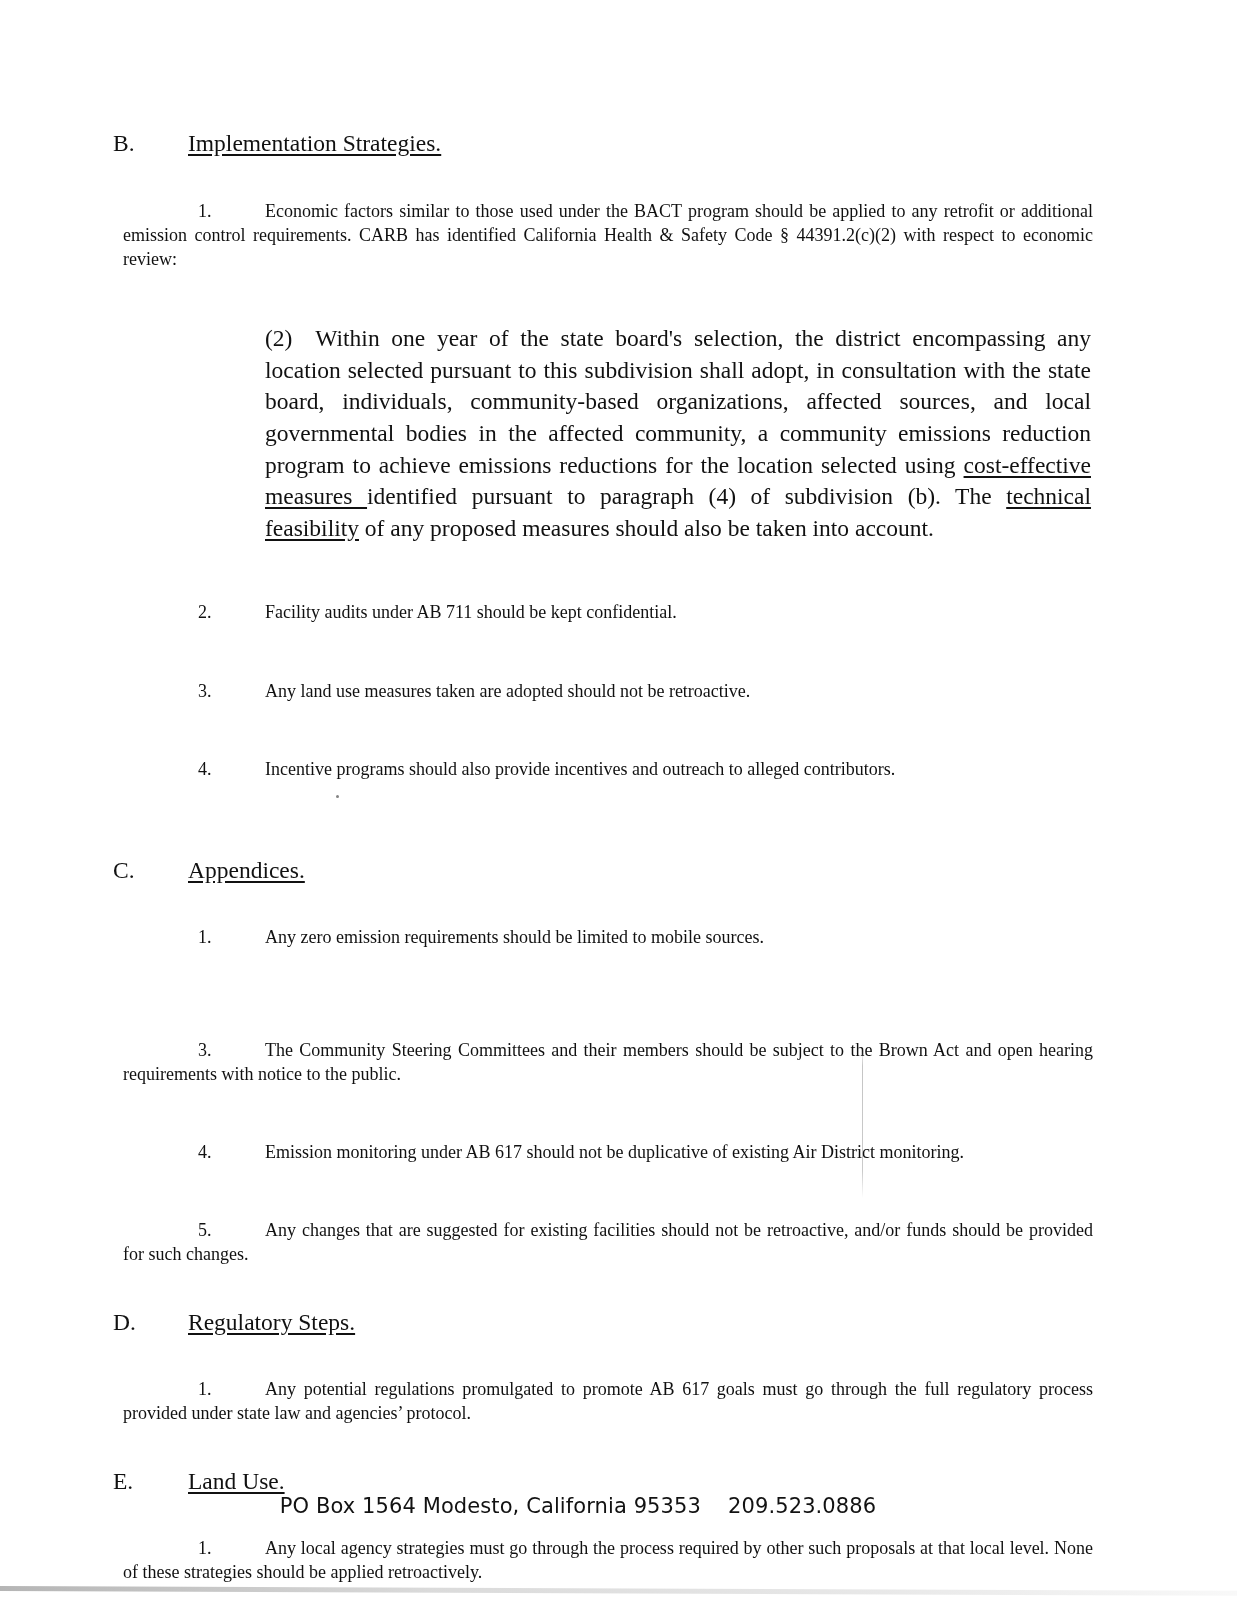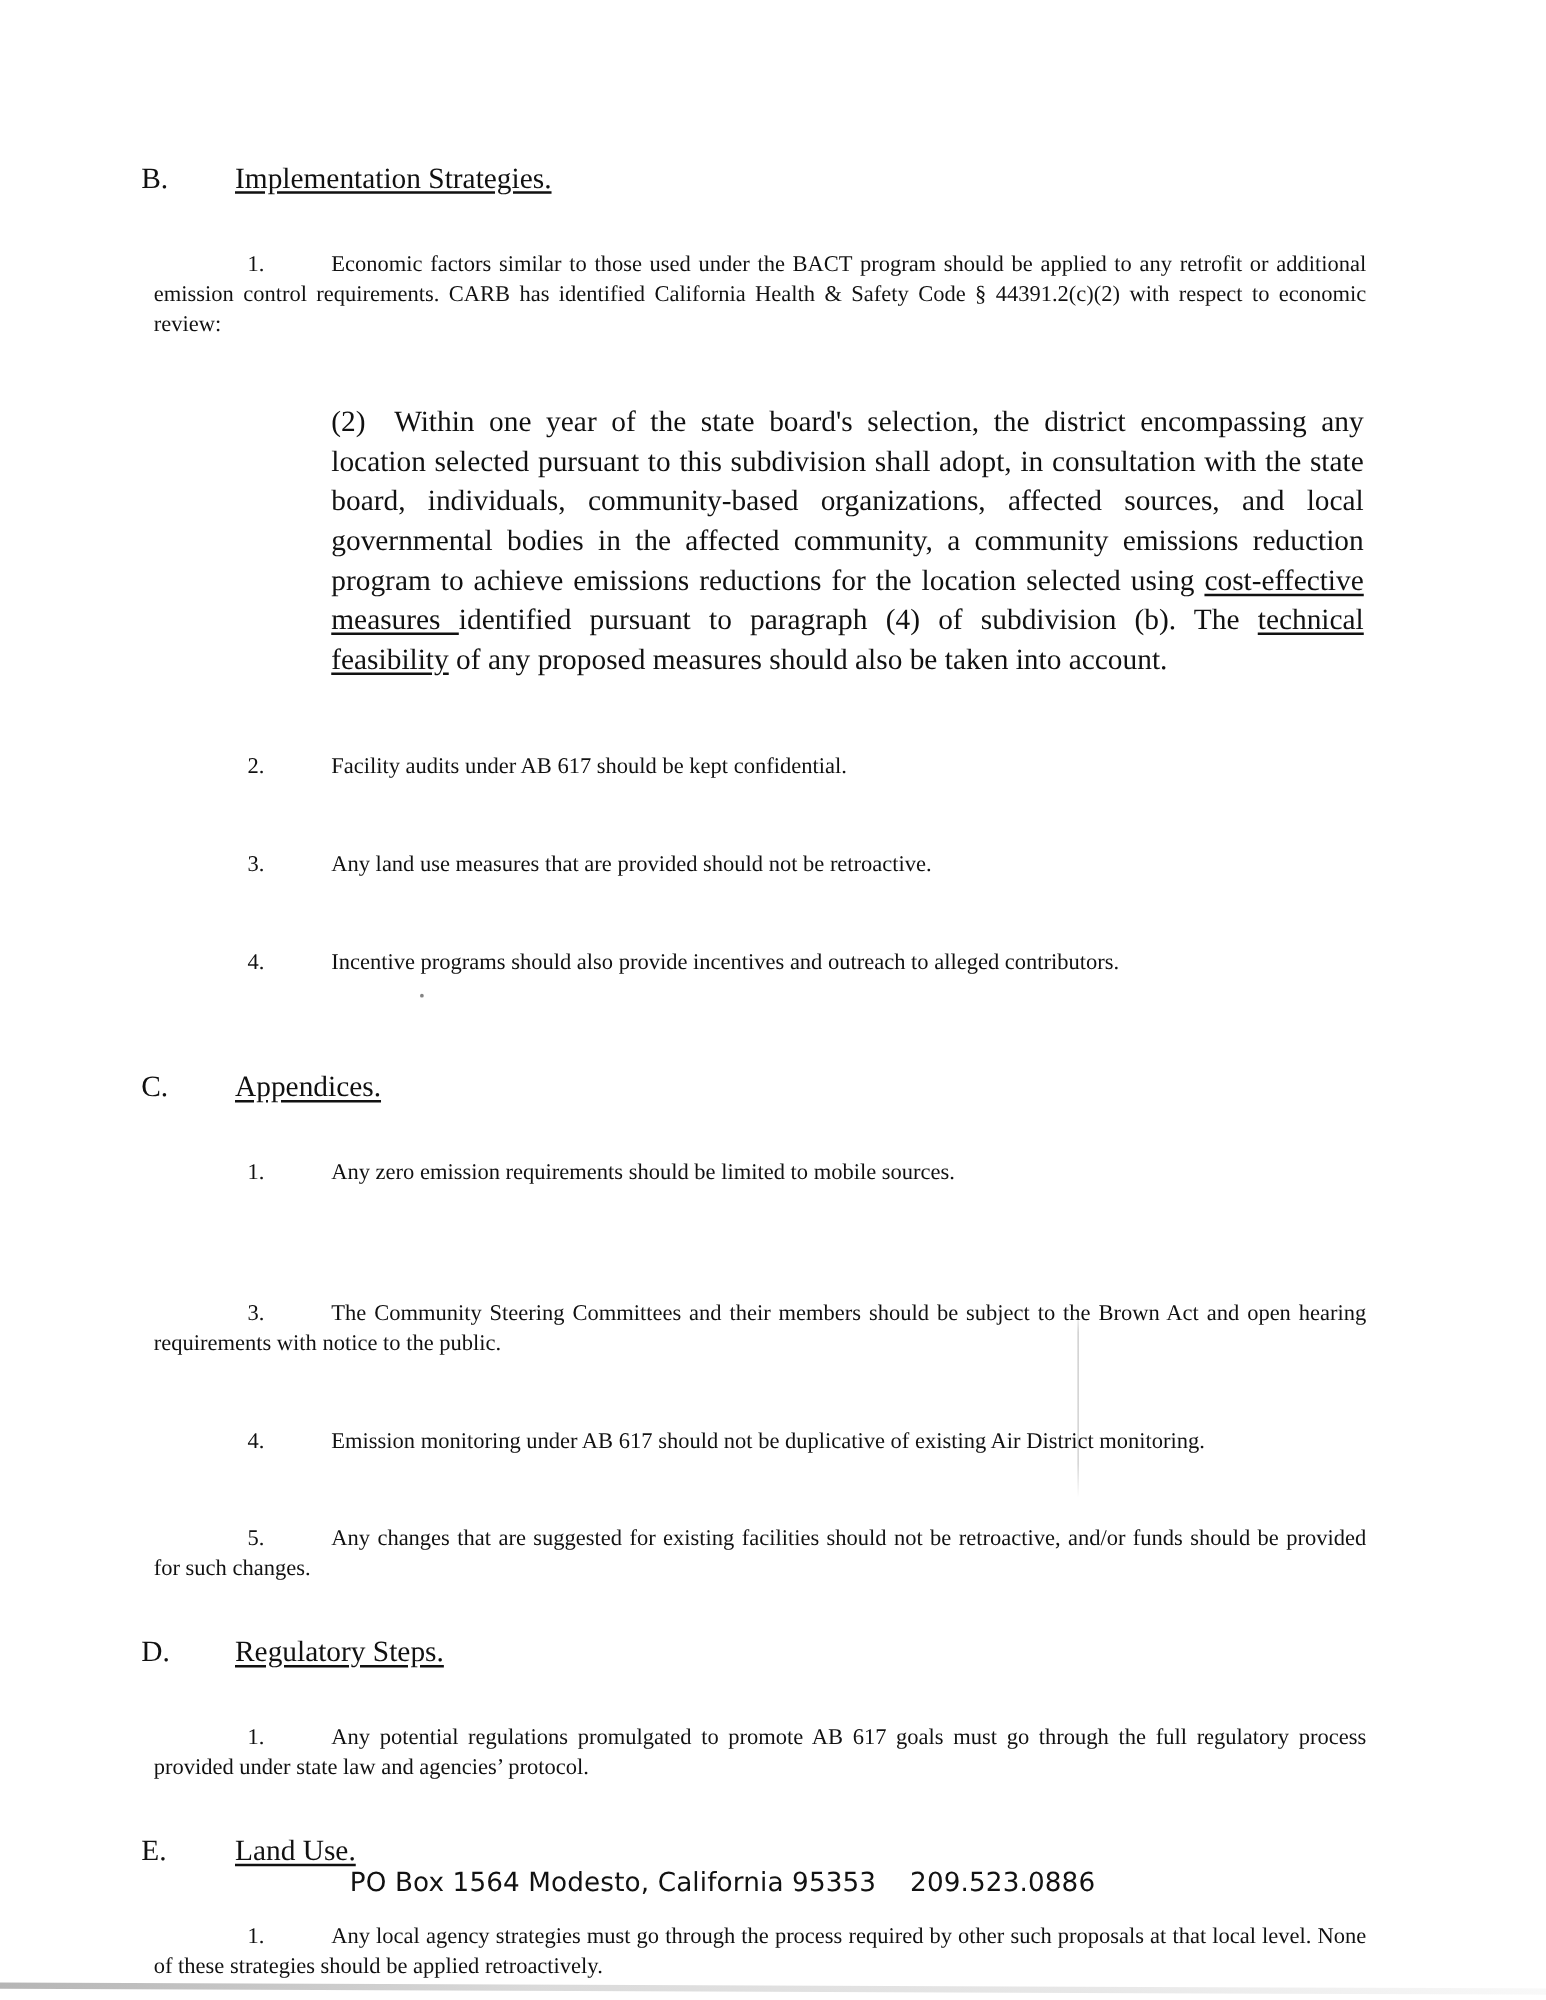--- a/index.html
+++ b/index.html
@@ -151,25 +151,25 @@
       <div class="gap-md"></div>
 
       <p class="item"><span class="num">1.</span><span>Economic factors similar to those used under the BACT program should be applied to any retrofit or additional emission control requirements. CARB has identified California Health &amp; Safety Code § 44391.2(c)(2) with respect to economic review:</span></p>
 
       <div class="gap-md"></div>
 
       <p class="quote"><span>(2)&nbsp; Within one year of the state board's selection, the district encompassing any location selected pursuant to this subdivision shall adopt, in consultation with the state board, individuals, community-based organizations, affected sources, and local governmental bodies in the affected community, a community emissions reduction program to achieve emissions reductions for the location selected using </span><span class="u">cost-effective measures </span><span>identified pursuant to paragraph (4) of subdivision (b). The </span><span class="u">technical feasibility</span><span> of any proposed measures should also be taken into account.</span></p>
 
       <div class="gap-lg"></div>
 
-      <p class="item"><span class="num">2.</span><span>Facility audits under AB 617 should be kept confidential.</span></p>
-
-      <div class="gap-lg"></div>
-
-      <p class="item"><span class="num">3.</span><span>Any land use measures that are provided should not be retroactive.</span></p>
+      <p class="item"><span class="num">2.</span><span>Facility audits under AB 711 should be kept confidential.</span></p>
+
+      <div class="gap-lg"></div>
+
+      <p class="item"><span class="num">3.</span><span>Any land use measures taken are adopted should not be retroactive.</span></p>
 
       <div class="gap-lg"></div>
 
       <p class="item"><span class="num">4.</span><span>Incentive programs should also provide incentives and outreach to alleged contributors.</span></p>
 
       <div class="gap-lg"></div>
 
     </div>
 
     <div class="gap-md"></div>

